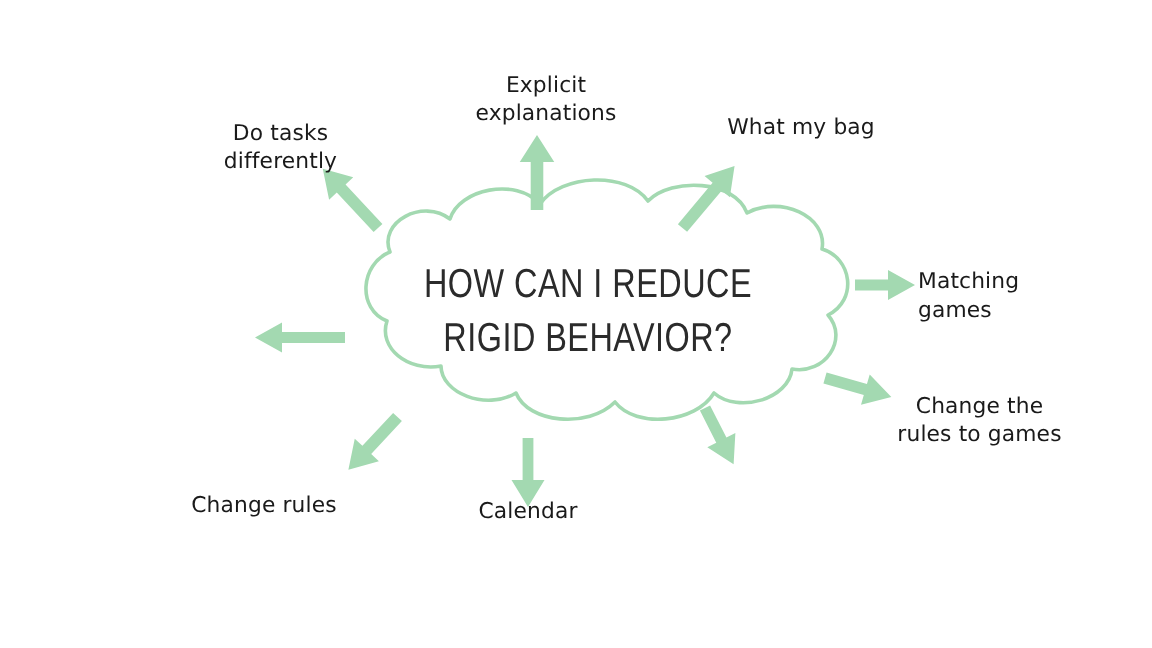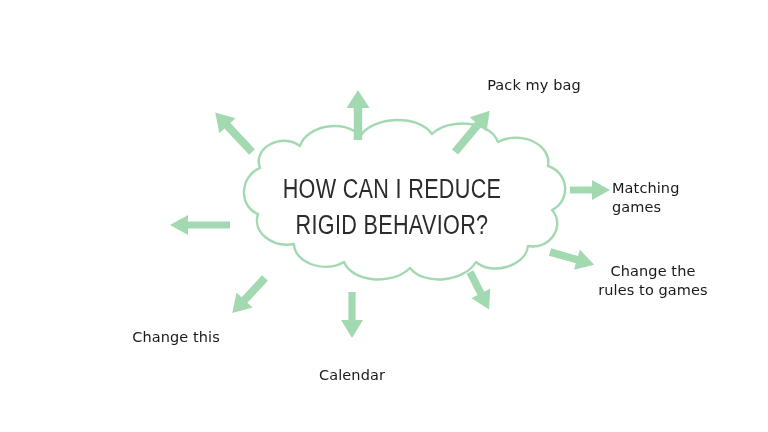--- a/index.html
+++ b/index.html
@@ -121,29 +121,33 @@
       <g transform="translate(230,225) rotate(180)">
         <path d="M 0 -3.6 L 42 -3.6 L 42 -10 L 60 0 L 42 10 L 42 3.6 L 0 3.6 Z"></path>
       </g>
 
     </g>
   </svg>
 
   <div class="center-title">HOW CAN I REDUCE
 RIGID BEHAVIOR?</div>
 
+  <div class="label center" style="left:128px; top:80px; width:118px;">Do tasks
+differently</div>
 
+  <div class="label center" style="left:300px; top:48px; width:128px;">Explicit
+explanations</div>
 
-  <div class="label center" style="left:470px; top:76px; width:128px;">Pack my bag</div>
+  <div class="label center" style="left:470px; top:76px; width:128px;">What my bag</div>
 
   <div class="label left" style="left:612px; top:179px; width:130px;">Matching
 games</div>
 
   <div class="label center" style="left:578px; top:262px; width:150px;">Change the
 rules to games</div>
 
 
-  <div class="label center" style="left:300px; top:366px; width:104px;">Calendar</div>
+  <div class="label center" style="left:300px; top:332px; width:104px;">Calendar</div>
 
-  <div class="label center" style="left:110px; top:328px; width:132px;">Change this</div>
+  <div class="label center" style="left:110px; top:328px; width:132px;">Change rules</div>
 
 
 </div>
 
 </body></html>

